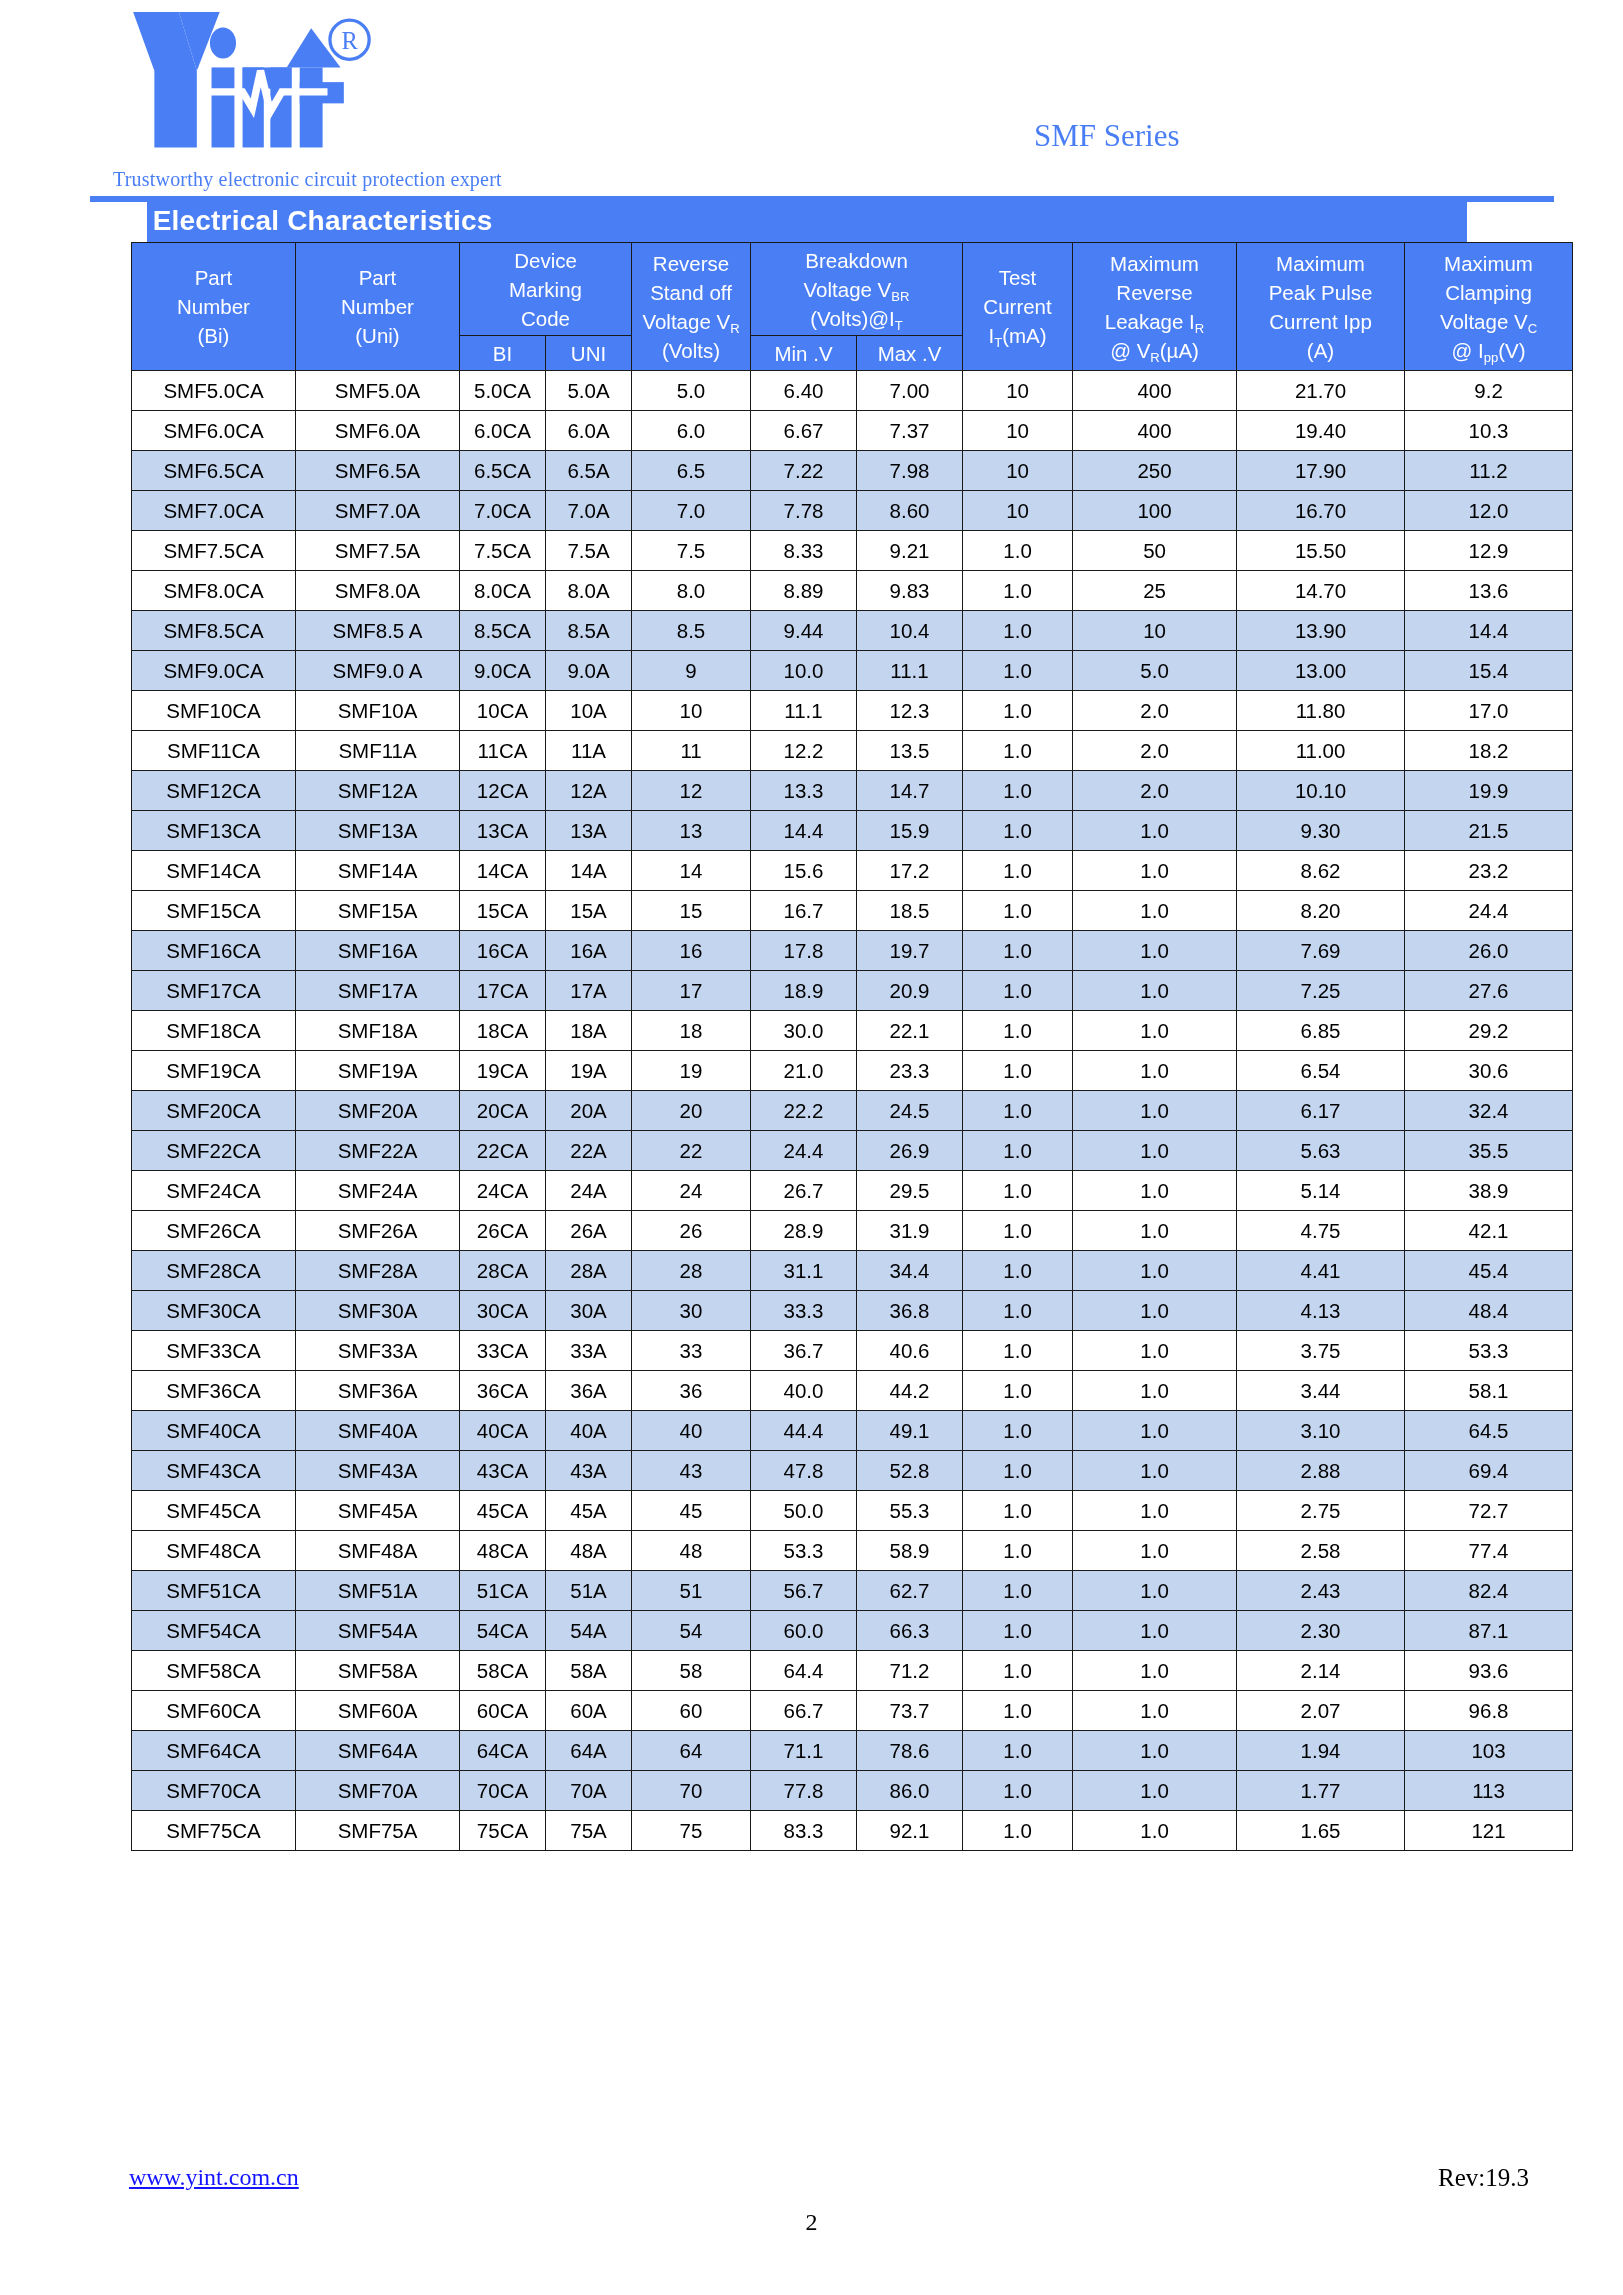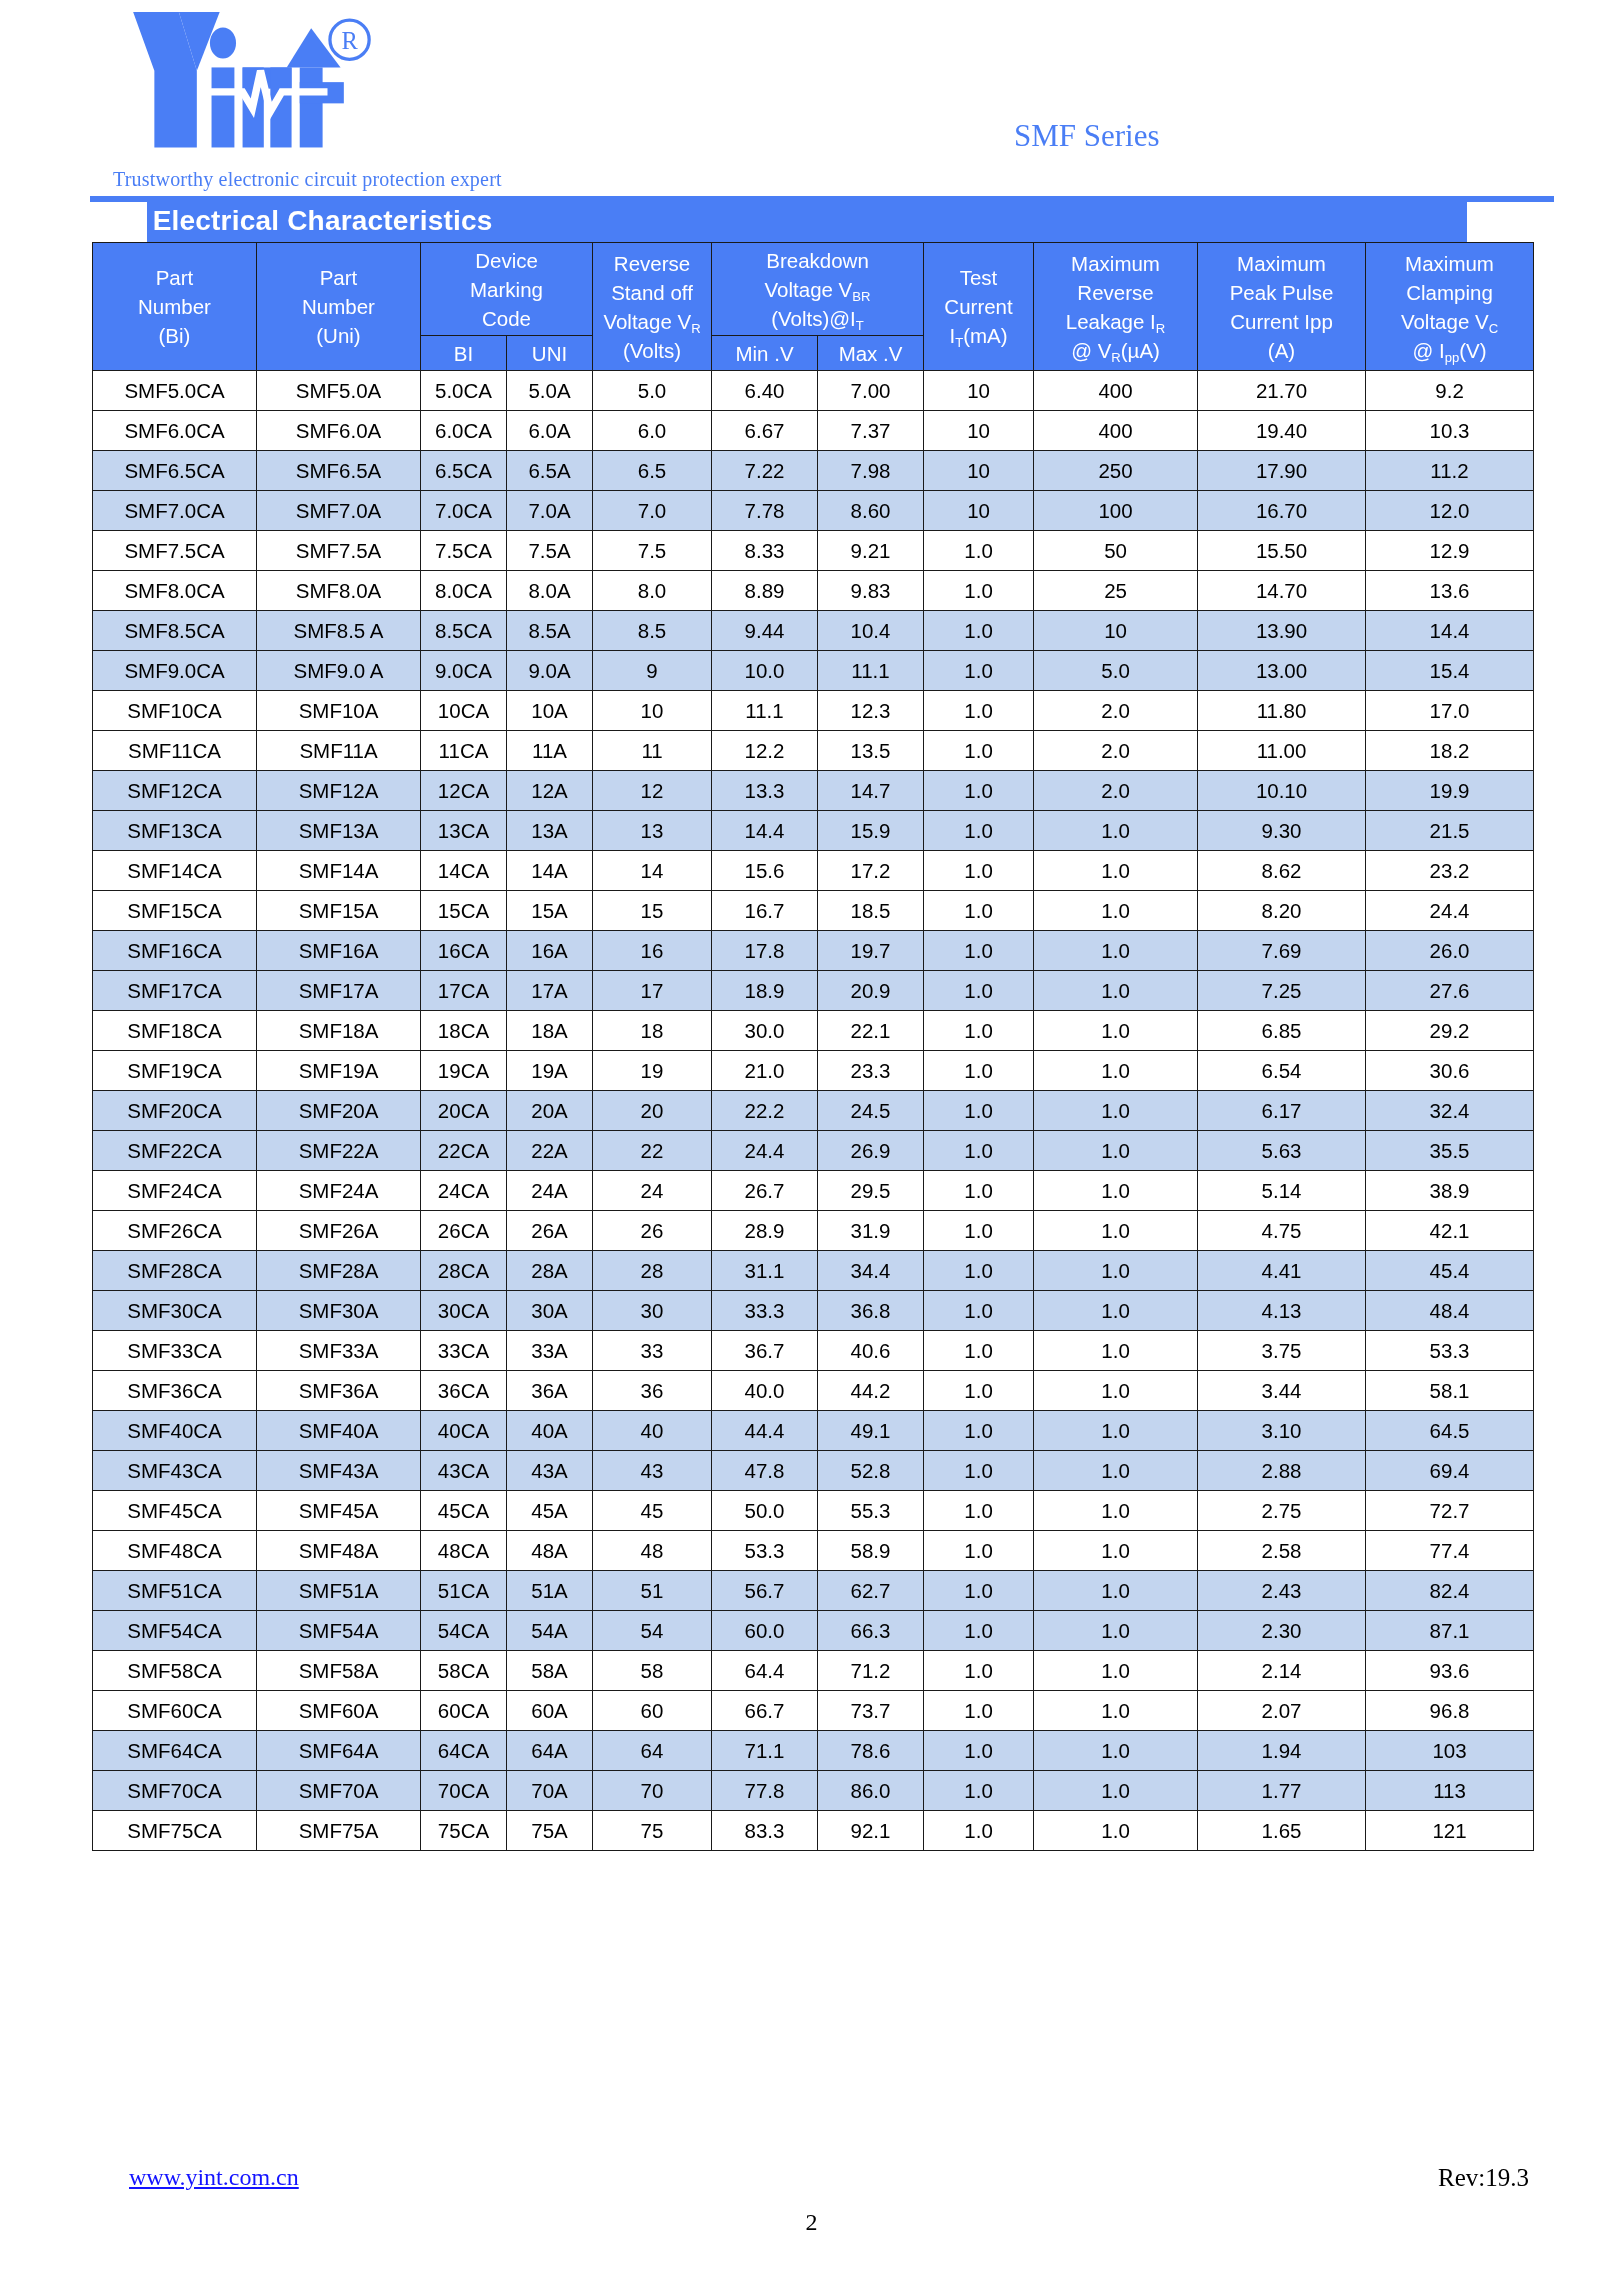--- a/index.html
+++ b/index.html
@@ -52,21 +52,21 @@
   .doc-title {
     position: absolute;
     left: 1014px;
     top: 117px;
     font-family: "Liberation Serif", serif;
     font-size: 31px;
     color: #4a7ef5;
     line-height: 1.22;
     white-space: nowrap;
   }
-  .doc-title .line2 { display: block; }
+  .doc-title .line2 { display: block; margin-left: 20px; }
 
   
   .header-rule {
     position: absolute;
     left: 90px;
     top: 196px;
     width: 1464px;
     height: 5.7px;
     background: #4a7ef5;
   }
@@ -97,20 +97,21 @@
     position: absolute;
     left: 92px;
     top: 242px;
     width: 1440px;
   }
   table.spec {
     border-collapse: collapse;
     table-layout: fixed;
     width: 1440px;
     border: 1.6px solid #000000;
+    margin-left: 39px;
   }
   table.spec th,
   table.spec td {
     border: 0.8px solid #1a1a1a;
     text-align: center;
     vertical-align: middle;
     font-size: 20.5px;
     color: #000000;
     padding: 0;
   }

